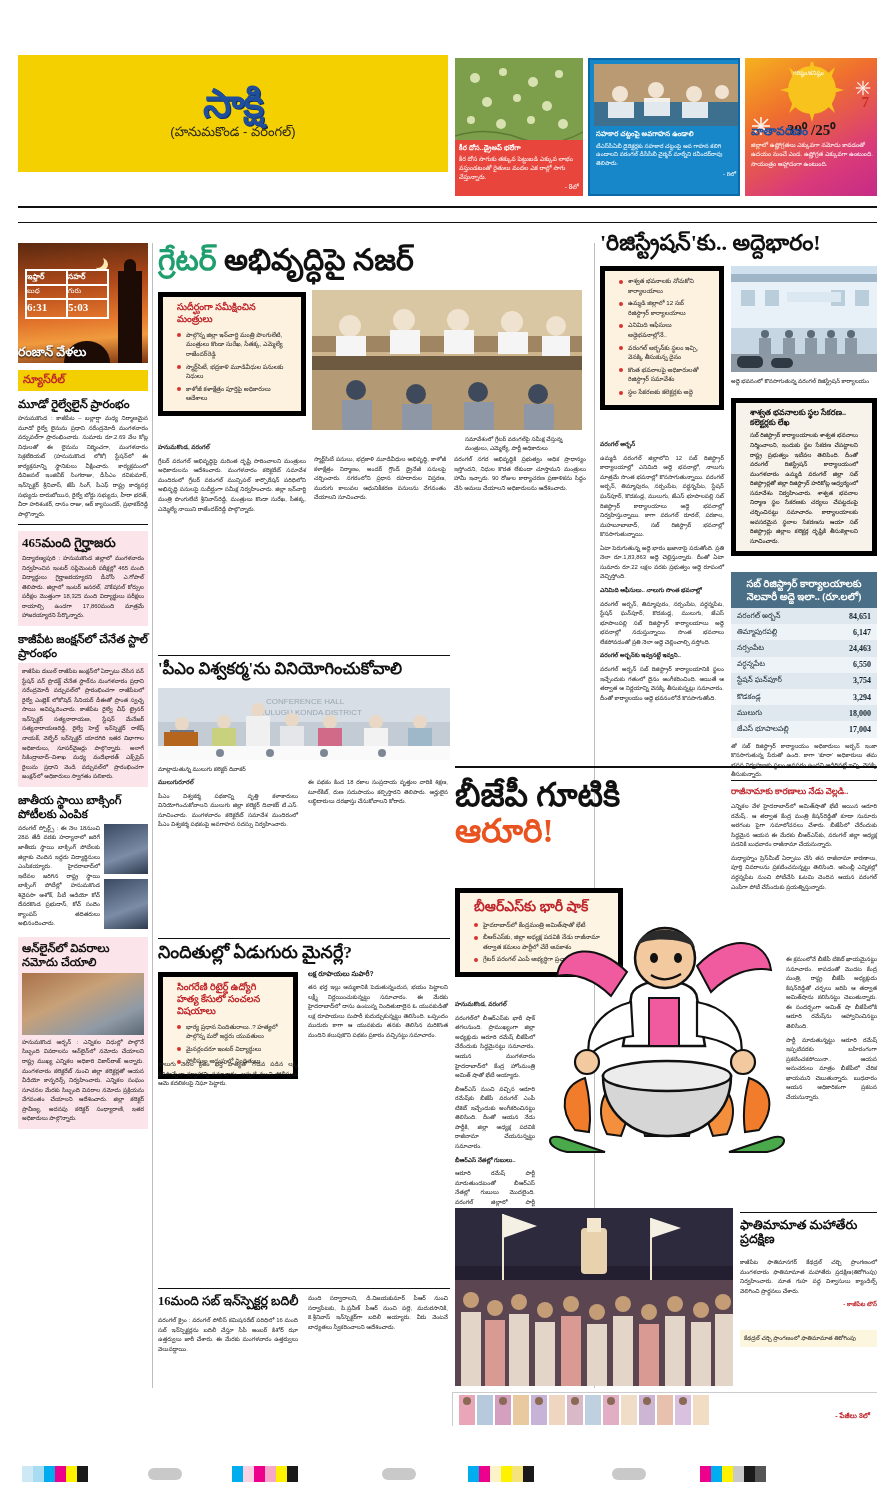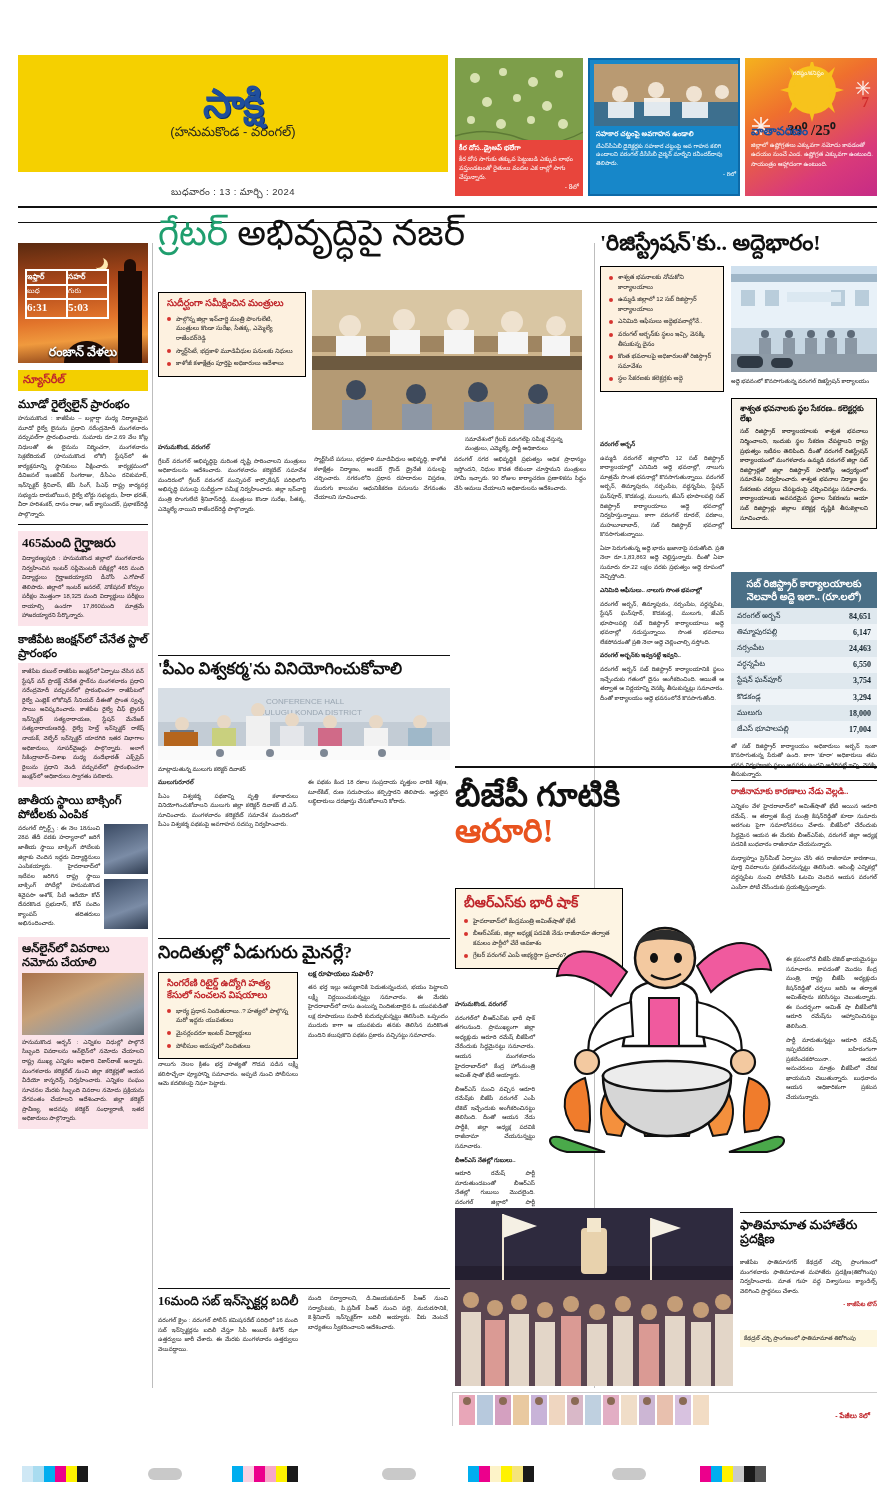--- a/index.html
+++ b/index.html
@@ -109,21 +109,21 @@
         box-shadow: 4px 3px 0 0 #ffe9b0; }
   .rz-table {
     position:absolute; left:7px; top:26px; width:84px; height:50px;
     border:1px solid #fff; display:grid; grid-template-columns:1fr 1fr;
   }
   .rz-table div { border:.5px solid #fff; color:#fff; text-align:left;
     font-size:7px; line-height:1.25; padding:1px 0; }
   .rz-table .hd { font-weight:bold; font-size:7.5px; }
   .rz-table .tm { font-weight:bold; font-size:11px; font-family:"Liberation Serif",serif; }
   .rz-title {
-    position:absolute; left:0; bottom:1px; width:100%; text-align:center;
+    position:absolute; left:0; bottom:1px; width:100%; 
     color:#fff; font-weight:bold; font-size:12.5px;
     font-family:"Liberation Serif",serif; text-shadow:0 1px 2px #000;
   }
   .news-reel-hd {
     margin-top:7px; background:#f3cf00; color:#c0262b; font-weight:bold;
     font-size:11px; padding:3px 5px; font-family:"Liberation Serif",serif;
   }
   .sb-block { margin-top:6px; }
   .sb-hd {
     font-family:"Liberation Serif",serif; font-weight:bold; color:#111;
@@ -132,39 +132,39 @@
   .sb-hd.num { font-size:13px; }
   .sb-body { font-size:5.9px; line-height:1.62; color:#1c1c1c; text-align:justify; }
   .tintpink { background:#fbe4ea; padding:4px 4px 5px; }
   .sb-photo { width:100%; height:62px; margin:4px 0 3px;
     background:linear-gradient(150deg,#7a8aa0,#aab6c6 50%,#5f6d80); }
   .sb-photo-sm { float:right; width:44px; height:50px; margin:0 0 2px 4px;
     background:linear-gradient(160deg,#3a4a63,#7b8ca6 60%,#2d3a4e); }
 
   
   .main-hl {
-    position:absolute; left:158px; top:214px; width:430px;
-    font-family:"Liberation Serif",serif; font-weight:normal;
-    font-size:36px; line-height:1.08; color:#111;
+    position:absolute; left:158px; top:244px; width:430px;
+    font-family:"Liberation Serif",serif; font-weight:bold;
+    font-size:30px; line-height:1.08; color:#111;
   }
   .main-hl .g { color:#1f9e6e; }
 
   .right-hl {
     position:absolute; left:600px; top:231px; width:282px;
     font-family:"Liberation Serif",serif; font-weight:bold;
     font-size:22px; line-height:1.1; color:#111;
   }
 
   
   .col { position:absolute; font-size:5.9px; line-height:1.62;
          color:#1c1c1c; text-align:justify; }
   .col p { margin-bottom:4px; }
 
   
-  .infobox { background:#fdf1e0; border:1px solid #000000; padding:5px 8px; }
+  .infobox { background:#fdf1e0; border:5px solid #000000; padding:5px 14px; }
   .infobox.cream { background:#fdf4e3; }
   .infobox .ib-hd { color:#c0262b; font-weight:bold; font-size:9.5px;
     line-height:1.25; font-family:"Liberation Serif",serif; margin-bottom:4px; }
   .infobox ul { list-style:none; }
   .infobox li { position:relative; padding-left:9px; font-size:6.2px;
     line-height:1.55; margin-bottom:3px; color:#1a1a1a; }
   .infobox li:before { content:""; position:absolute; left:0; top:3.5px;
     width:4px; height:4px; border-radius:50%; background:#d6332f; }
 
   
@@ -216,21 +216,20 @@
 <body>
 
 <div class="page">
 
   <div class="masthead">
 
     <div class="logo-box">
       <div class="logo-sakshi">సాక్షి</div>
       <div class="logo-sub">(హనుమకొండ - వరంగల్)</div>
     </div>
-    <div class="date-line">బుధవారం : 13 : మార్చి : 2024</div>
 
     <div class="mh-photo1">
       <svg class="blooms" viewBox="0 0 128 138">
         <rect width="128" height="138" fill="#7d9e4a"></rect>
         <g fill="#e9eec4" opacity=".85">
           <circle cx="20" cy="20" r="5"></circle>
             <circle cx="48" cy="14" r="4"></circle>
             <circle cx="78" cy="24" r="5"></circle>
           <circle cx="104" cy="16" r="4"></circle>
             <circle cx="32" cy="44" r="5"></circle>

